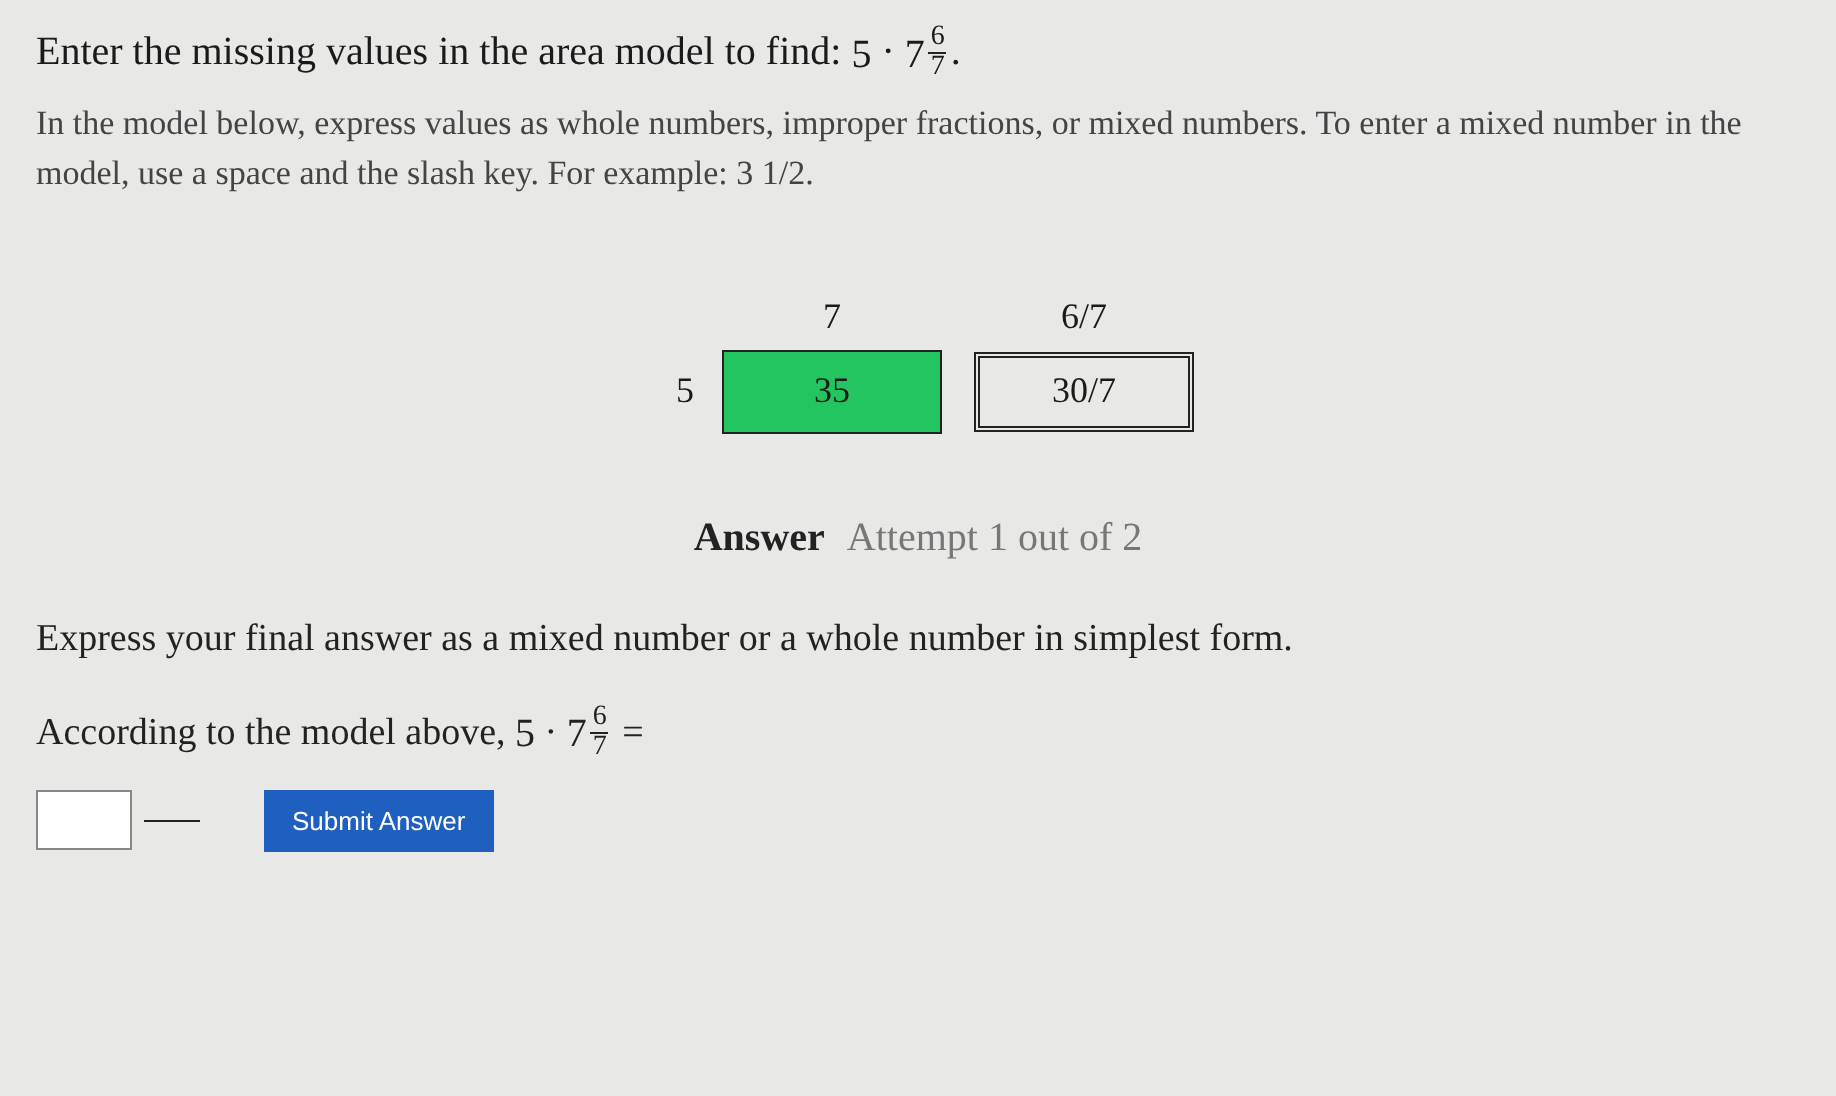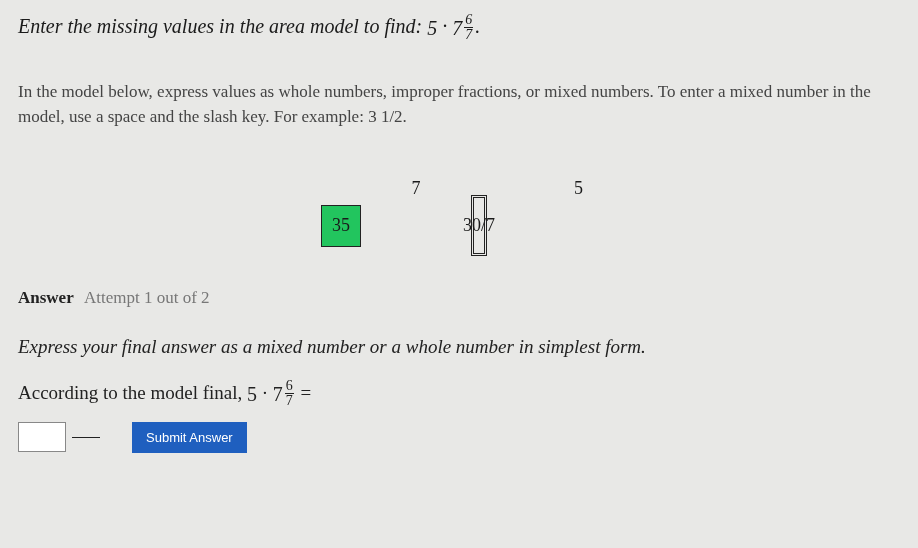--- a/index.html
+++ b/index.html
@@ -7,23 +7,22 @@
       width: 918px;
       height: 548px;
       font-family: Georgia, 'Times New Roman', serif;
       background: #e8e8e6;
       color: #1a1a1a;
       padding: 12px 18px;
       overflow: hidden;
     }
     .title {
       font-size: 20px;
-      margin-bottom: 36px;
+      margin-bottom: 7px;
       line-height: 1.4;
-      font-style: italic;
     }
     .instructions {
       font-size: 17px;
       color: #444;
       margin-bottom: 44px;
       line-height: 1.5;
     }
     .area-model {
       display: grid;
       grid-template-columns: 40px 110px 16px 110px;
@@ -40,45 +39,45 @@
       border: 1.5px solid #222;
       height: 42px;
       display: flex;
       align-items: center;
       justify-content: center;
       background: #22c55e;
       font-size: 18px;
     }
     .am-box-outer {
       border: 1.5px solid #222;
-      height: 61px;
+      height: 40px;
       display: flex;
       align-items: center;
       justify-content: center;
       padding: 1px;
     }
     .am-box-inner {
       border: 1px solid #222;
       width: 100%;
       height: 100%;
       display: flex;
       align-items: center;
       justify-content: center;
     }
     .answer-label {
-      font-size: 17px;
+      font-size: 20px;
       margin-bottom: 28px;
+      text-align: center;
     }
     .answer-label .bold { font-weight: bold; color: #222; }
     .answer-label .muted { color: #777; margin-left: 6px; }
     .final-instruct {
       font-size: 19px;
       margin-bottom: 22px;
       color: #222;
-      font-style: italic;
     }
     .according {
       font-size: 19px;
       margin-bottom: 12px;
       color: #222;
     }
     .frac {
       display: inline-block;
       vertical-align: middle;
       text-align: center;
@@ -137,20 +136,21 @@
   <span>·</span>
   <span class="mixed-whole">7</span><span class="frac"><span class="num">6</span><span class="den">7</span></span><span>.</span>
 </div>
 
 <div class="instructions">In the model below, express values as whole numbers, improper fractions, or mixed numbers. To enter a mixed number in the model, use a space and the slash key. For example: 3 1/2.</div>
 
 <div class="area-model">
   <div class="am-cell"></div>
   <div class="am-cell am-top">7</div>
   <div class="am-cell"></div>
+  <div class="am-cell am-top">6/7</div>
 
   <div class="am-cell am-left">5</div>
   <div class="am-box">
     <span>35</span>
   </div>
   <div class="am-cell"></div>
   <div class="am-box-outer">
     <div class="am-box-inner">
       <span>30/7</span>
     </div>
@@ -158,21 +158,21 @@
 </div>
 
 <div class="answer-label">
   <span class="bold">Answer</span>
   <span class="muted">Attempt 1 out of 2</span>
 </div>
 
 <div class="final-instruct">Express your final answer as a mixed number or a whole number in simplest form.</div>
 
 <div class="according">
-  <span>According to the model final, </span>
+  <span>According to the model above, </span>
   <span class="mixed-whole">5</span>
   <span>·</span>
   <span class="mixed-whole">7</span><span class="frac"><span class="num">6</span><span class="den">7</span></span>
   <span> =</span>
 </div>
 
 <div class="finalrow">
   <div class="answer-field">
     <div class="answer-input"></div>
     <div class="answer-frac">

